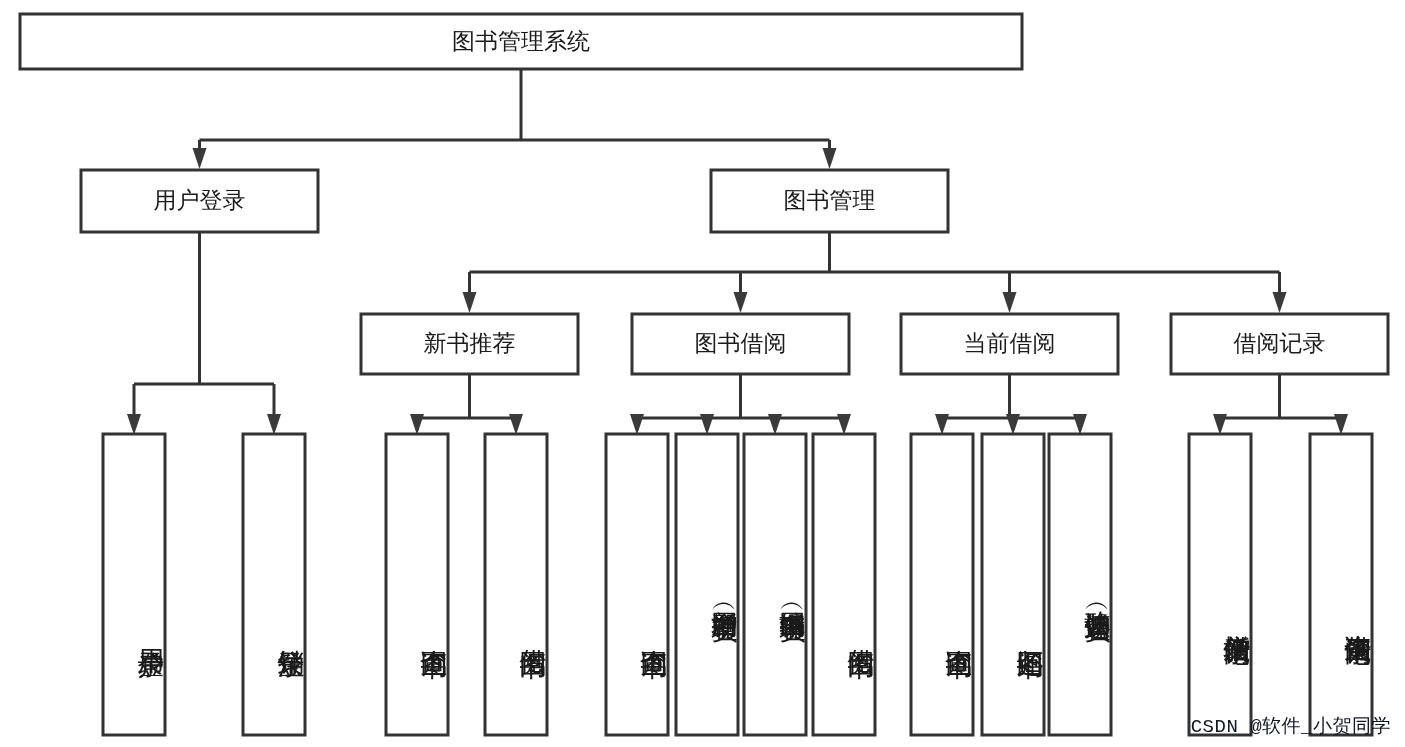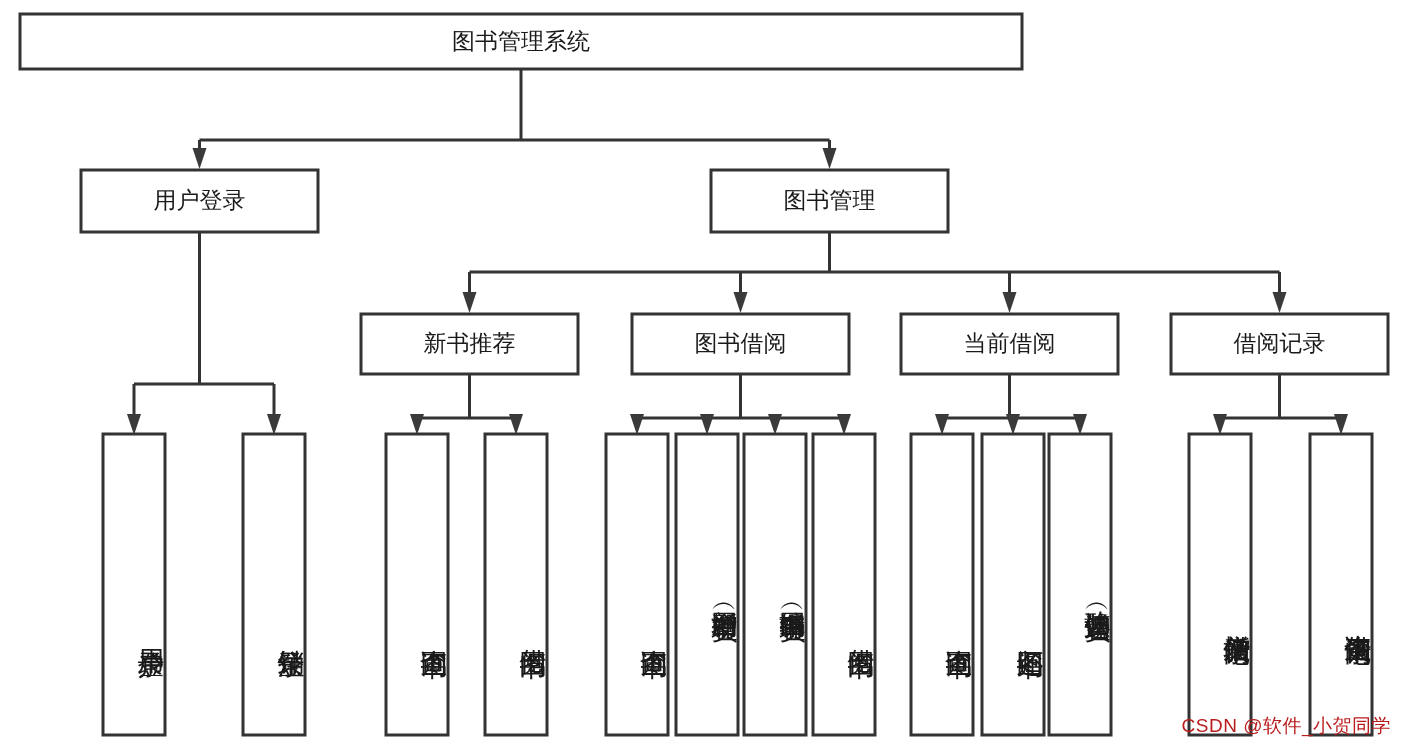--- a/index.html
+++ b/index.html
@@ -58,23 +58,23 @@
     line-height: 1.04;
     color: #1a1a1a;
     letter-spacing: 1px;
     white-space: nowrap;
     pointer-events: none;
   }
   .watermark {
     position: absolute;
     right: 14px;
     bottom: 8px;
-    font-family: Liberation Sans, sans-serif;
+    font-family: Liberation Mono, monospace;
     font-size: 19px;
-    color: #b91c1c;
+    color: #0f172a;
     letter-spacing: 0.5px;
     white-space: nowrap;
     margin-top: 36px;
   }
 </style>
 </head>
 <body>
 
 <div id="diagram-root">
   <svg class="diagram" viewBox="0 0 1405 747">

